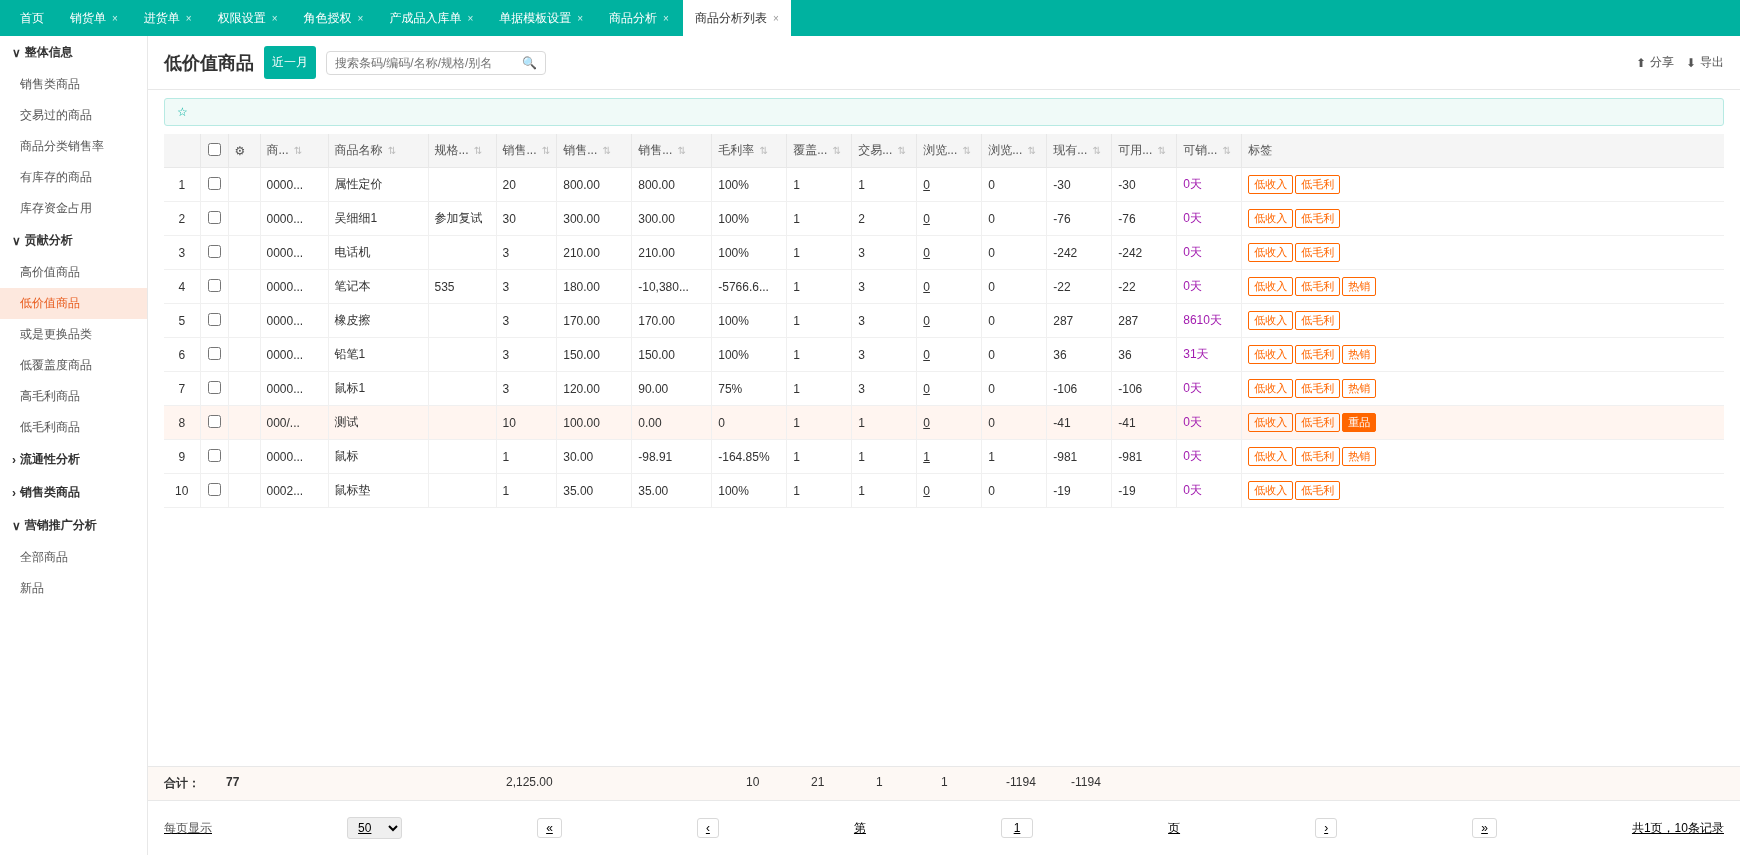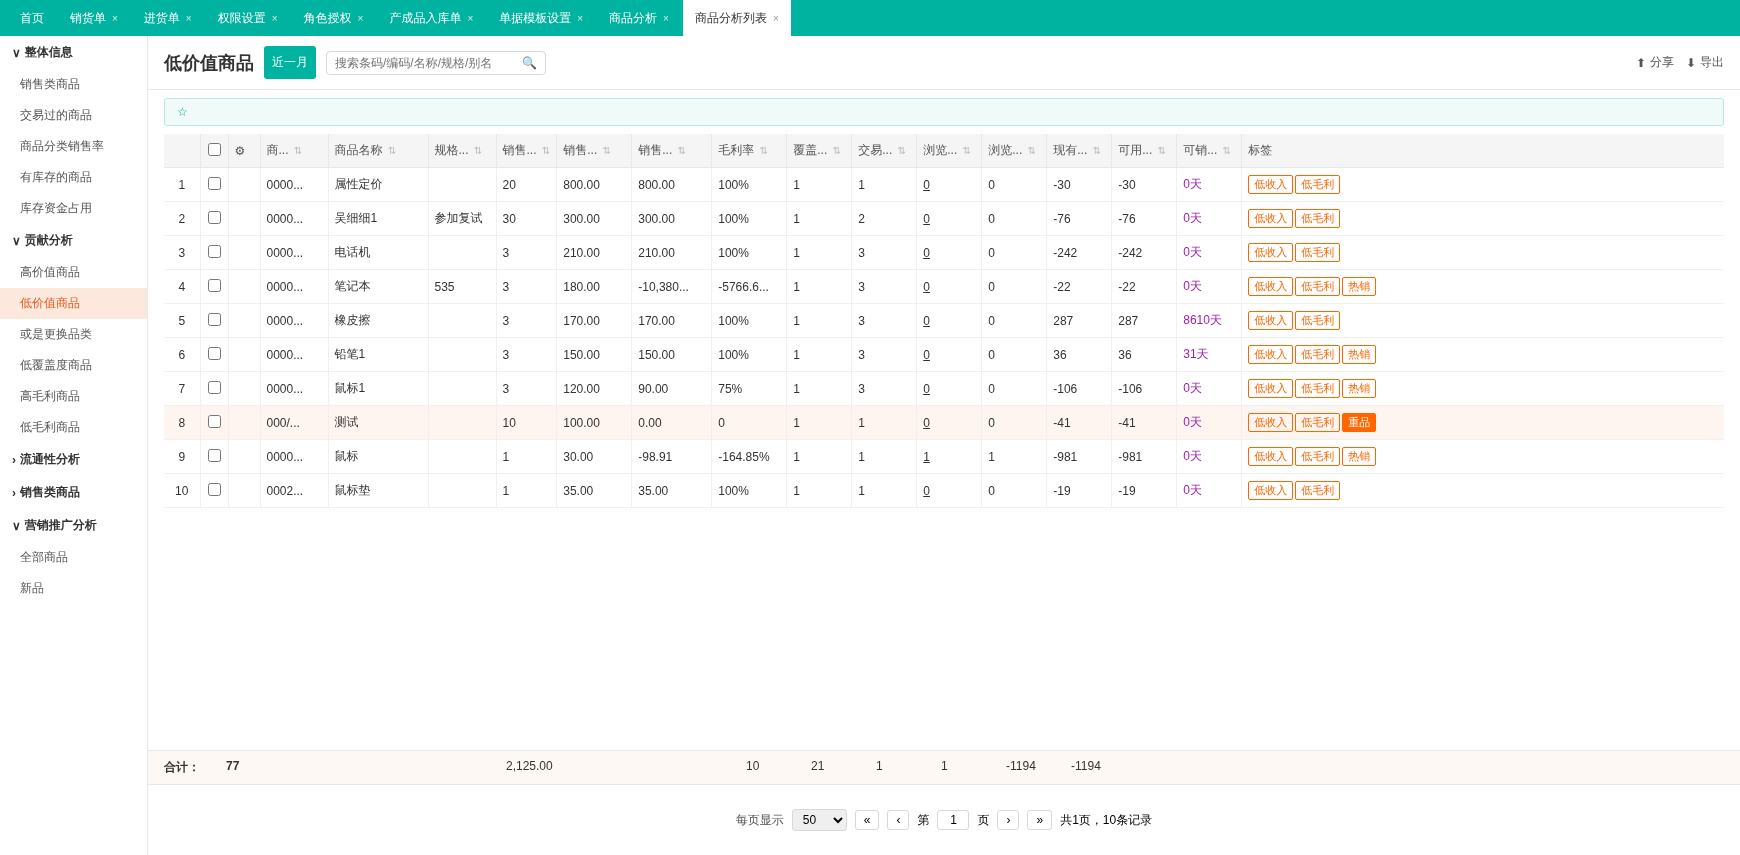--- a/index.html
+++ b/index.html
@@ -209,26 +209,27 @@
       display: flex;
       gap: 0;
       flex: 1;
     }
     .fv { min-width: 60px; padding: 0 6px; }
 
     
     .pagination-bar {
       border-top: 1px solid #e8e8e8;
       background: #fff;
-      padding: 24px 16px;
-      display: flex;
-      align-items: center;
-      justify-content: center;
+      padding: 16px 16px;
+      display: flex;
+      align-items: center;
+      justify-content: space-between;
       gap: 8px;
       font-size: 12px;
+      text-decoration: underline;
     }
     .page-size-label { color: #555; }
     .page-size-select {
       border: 1px solid #d9d9d9;
       border-radius: 3px;
       padding: 2px 6px;
       font-size: 12px;
     }
     .page-btn {
       border: 1px solid #d9d9d9;

